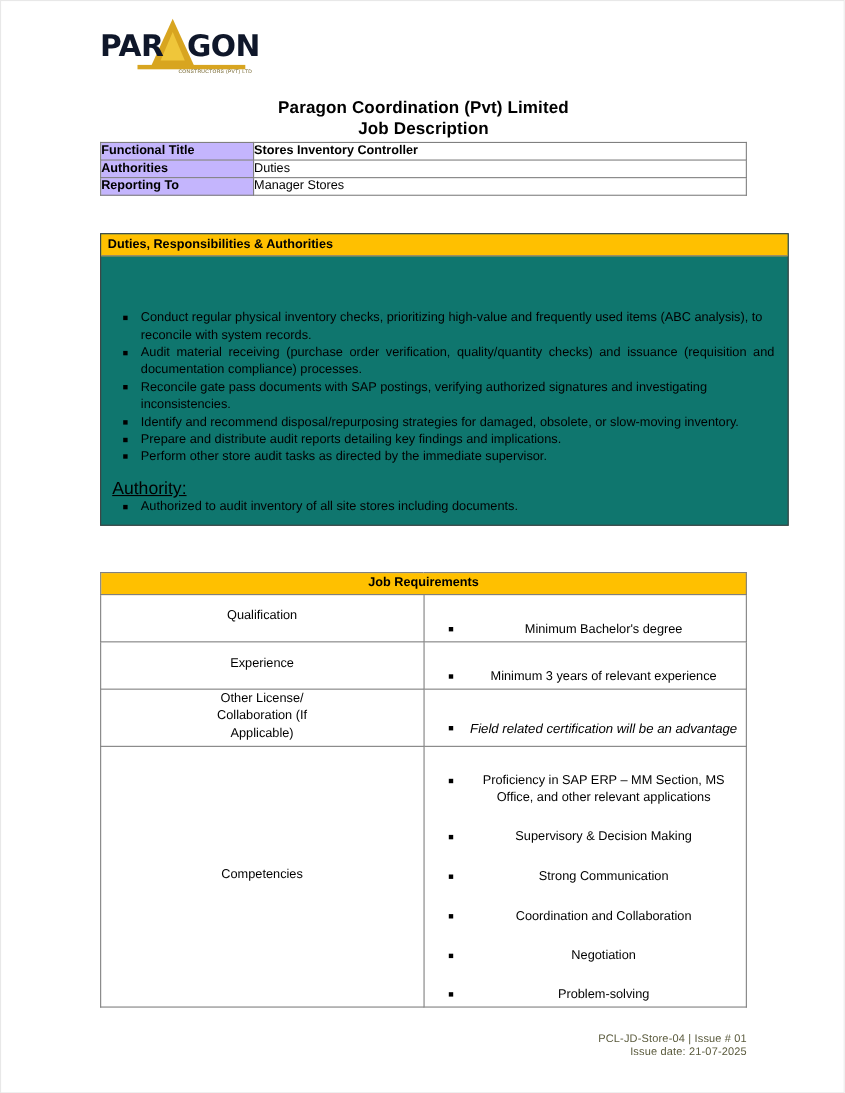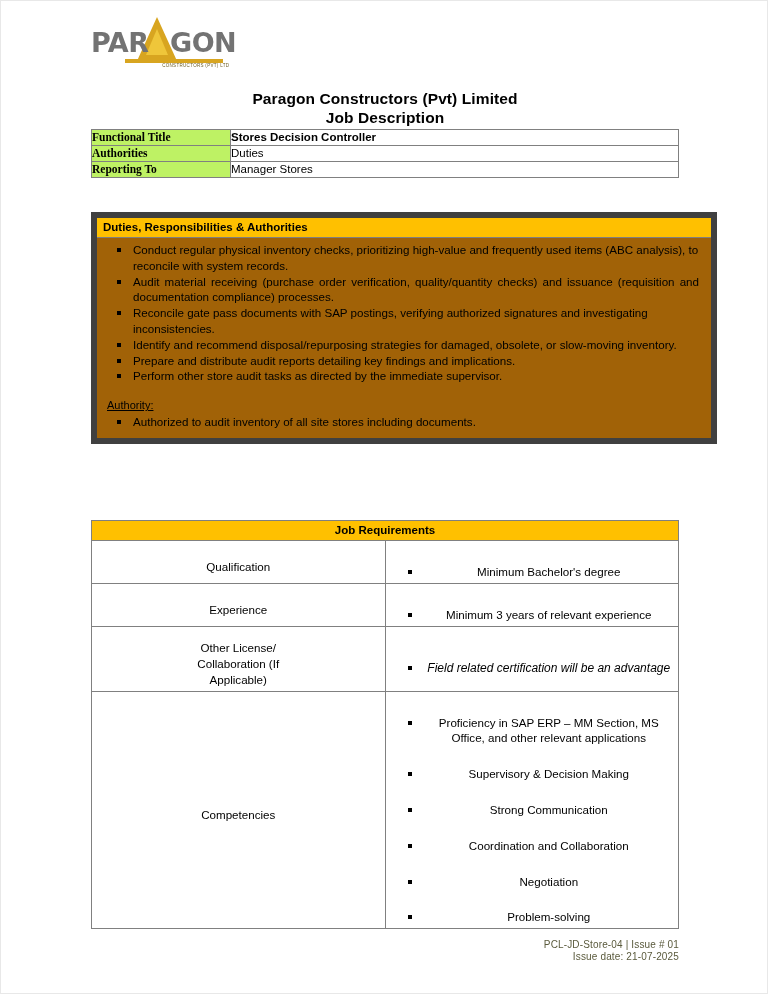--- a/index.html
+++ b/index.html
@@ -34,21 +34,21 @@
     width: 150px;
     height: 40px;
   }
   .logo-word {
     position: absolute;
     top: 6px;
     font-family: "DejaVu Sans", sans-serif;
     font-weight: bold;
     font-size: 27px;
     letter-spacing: -0.5px;
-    color: #737373;
+    color: #0f172a;
     line-height: 1;
   }
   .logo-word.left  { left: 2px; }
   .logo-word.right { left: 81px; }
   .logo-triangle {
     position: absolute;
     left: 48px;
     top: -6px;
     width: 0;
     height: 0;
@@ -118,54 +118,54 @@
     padding: 0;
     vertical-align: top;
     font-size: 11.5px;
     color: #000;
   }
   .cell-pad { padding: 2px 6px 3px 6px; }
 
   
   #info-table { top: 128px; }
   #info-table td.label {
-    background: #bef264;
+    background: #c4b5fd;
     font-weight: bold;
     width: 138px;
     font-size: 11.5px;
     line-height: 15px;
-    font-family: Liberation Serif, serif;
   }
   #info-table td.value {
     font-size: 11.5px;
     line-height: 15px;
   }
   #info-table td.value.bold { font-weight: bold; }
 
   
   .box {
     position: absolute;
     left: 90px;
     width: 626px;
-    border: 6px solid #404040;
+    border: 1px solid #404040;
     box-sizing: border-box;
-    background: #a16207;
+    background: #0f766e;
   }
   #duties-box { top: 211px; }
   .box-header {
     background: #FFC000;
     font-weight: bold;
     font-size: 11.5px;
     line-height: 16px;
     padding: 1px 6px 2px 6px;
     border-bottom: 1px solid #808080;
     color: #000;
   }
   .box-body {
     padding: 4px 8px 8px 8px;
+    margin-top: 44px;
   }
 
   ul.sq {
     list-style: none;
     margin: 0;
     padding: 0;
   }
   ul.sq > li {
     position: relative;
     padding-left: 28px;
@@ -180,41 +180,41 @@
     left: 12px;
     top: 6px;
     width: 4px;
     height: 4px;
     background: #000;
   }
   ul.sq > li.justify { text-align: justify; padding-right: 4px; }
 
   .authority-label {
     margin-top: 14px;
-    font-size: 11px;
+    font-size: 16px;
     line-height: 15.8px;
     text-decoration: underline;
     padding-left: 2px;
   }
 
   
   #req-table { top: 519px; text-align: center; }
   #req-table td { vertical-align: middle; }
   #req-table td.hdr {
     background: #FFC000;
     font-weight: bold;
     font-size: 11.5px;
     line-height: 16px;
     padding: 1px 6px 2px 6px;
   }
   #req-table td.rowlabel {
     width: 150px;
     font-size: 11.6px;
     line-height: 16px;
-    padding: 13px 6px 3px 6px;
+    padding: 0 6px 3px 6px;
   }
   #req-table td.rowvalue {
     padding: 3px 6px 3px 0;
   }
   #req-table ul.sq > li { padding-left: 40px; margin-top: 20px; }
   #req-table ul.sq > li::before { left: 22px; top: 6px; }
   #req-table ul.sq > li.small {
     font-size: 12px;
     line-height: 15px;
     font-style: italic;
@@ -246,29 +246,29 @@
       <div class="logo-triangle"></div>
       <div class="logo-triangle-inner"></div>
       <div class="logo-word left">PAR</div>
       <div class="logo-word right">GON</div>
       <div class="logo-bar"></div>
       <div class="logo-sub">CONSTRUCTORS (PVT) LTD</div>
     </div>
   </div>
 
   <div class="doc-heading">
-    <div class="line">Paragon Constructors (Pvt) Limited</div>
+    <div class="line">Paragon Coordination (Pvt) Limited</div>
     <div class="line">Job Description</div>
   </div>
 
   <table class="tbl" id="info-table">
     <tbody>
       <tr>
         <td class="label cell-pad">Functional Title</td>
-        <td class="value bold cell-pad">Stores Decision Controller</td>
+        <td class="value bold cell-pad">Stores Inventory Controller</td>
       </tr>
       <tr>
         <td class="label cell-pad">Authorities</td>
         <td class="value cell-pad">Duties</td>
       </tr>
       <tr>
         <td class="label cell-pad">Reporting To</td>
         <td class="value cell-pad">Manager Stores</td>
       </tr>
     </tbody>

